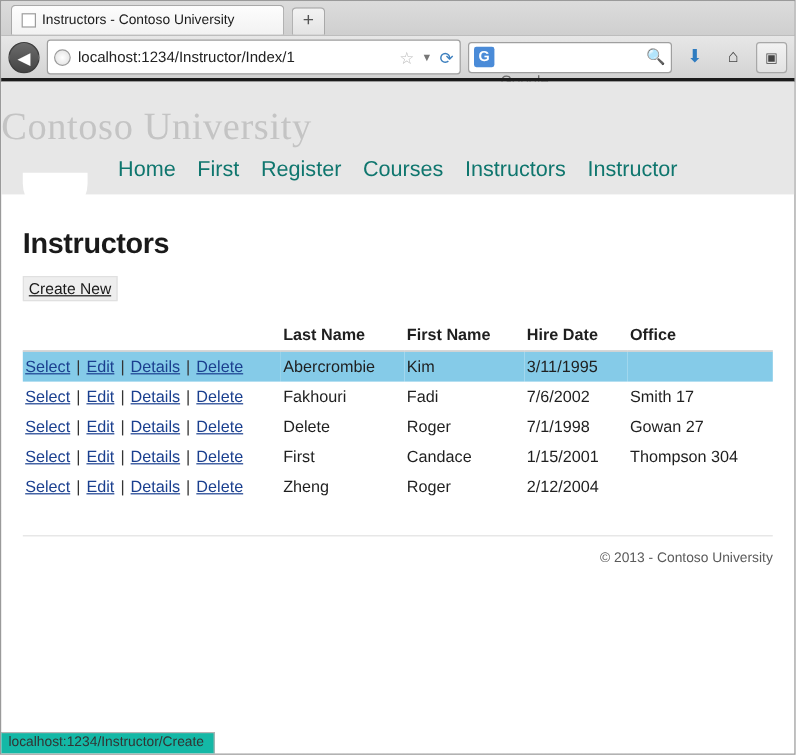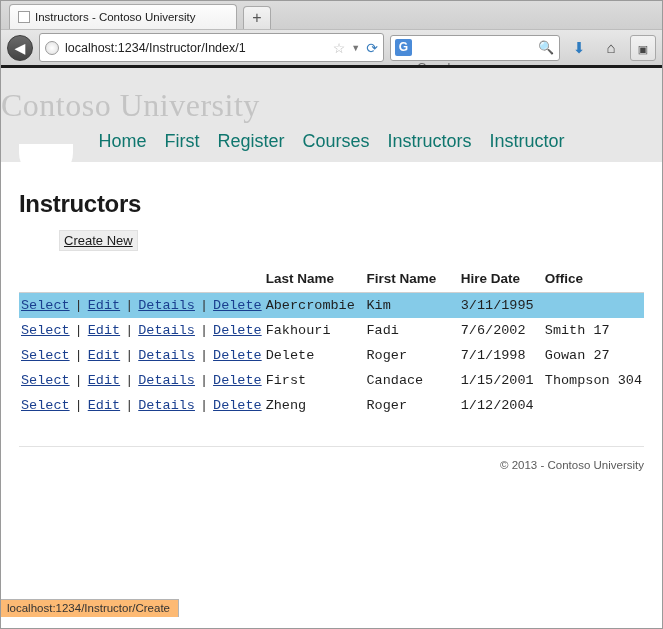--- a/index.html
+++ b/index.html
@@ -266,41 +266,39 @@
   }
   .createnew {
     display: inline-block;
     font-size: 13px;
     color: #1a1a1a;
     text-decoration: underline;
     background: #eeeeee;
     padding: 2px 4px;
     margin-bottom: 16px;
     border: 1px solid #e0e0e0;
-    margin-left: 40px;
   }
 
   table.grid {
     width: 625px;
     border-collapse: collapse;
     font-size: 13.5px;
     color: #1f1f1f;
   }
   table.grid th {
     text-align: left;
     font-weight: bold;
     padding: 4px 2px 6px 2px;
     border-bottom: 1px solid #d0d0d0;
     white-space: nowrap;
   }
   table.grid td {
     padding: 5px 2px;
     vertical-align: middle;
     white-space: nowrap;
-    font-family: Liberation Mono, monospace;
   }
   table.grid tr.selected td {
     background: #85cbe8;
   }
   td.actions { width: 215px; }
   td.actions a {
     color: #1a3f8f;
     text-decoration: underline;
   }
   td.actions .sep { color: #333; padding: 0 5px; text-decoration: none; }
@@ -315,22 +313,22 @@
     border-top: 1px solid #e2e2e2;
     text-align: right;
     font-size: 11.5px;
     color: #5a5a5a;
     padding: 12px 0;
   }
 
   
   .statusbar {
     position: absolute;
-    left: 0; bottom: 11px;
-    background: #fdba74;
+    left: 0; bottom: 0;
+    background: #14b8a6;
     border: 1px solid #b4b4b4;
     border-left: none; border-bottom: none;
     font-size: 11.5px;
     color: #333;
     padding: 2px 8px 3px 6px;
   }
 </style>
 </head>
 <body>
 
@@ -427,21 +425,21 @@
                 <td class="actions"><a href="#">Select</a><span class="sep">|</span><a href="#">Edit</a><span class="sep">|</span><a href="#">Details</a><span class="sep">|</span><a href="#">Delete</a></td>
                 <td>First</td>
                 <td>Candace</td>
                 <td>1/15/2001</td>
                 <td>Thompson 304</td>
               </tr>
               <tr>
                 <td class="actions"><a href="#">Select</a><span class="sep">|</span><a href="#">Edit</a><span class="sep">|</span><a href="#">Details</a><span class="sep">|</span><a href="#">Delete</a></td>
                 <td>Zheng</td>
                 <td>Roger</td>
-                <td>1/12/2004</td>
+                <td>2/12/2004</td>
                 <td></td>
               </tr>
             </tbody>
         </table>
 
         <div class="footer">© 2013 - Contoso University</div>
       </div>
 
     </div>
 

